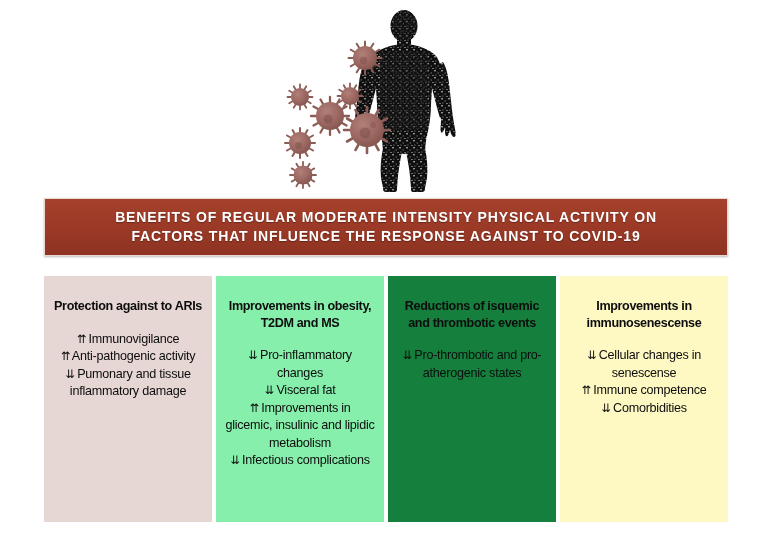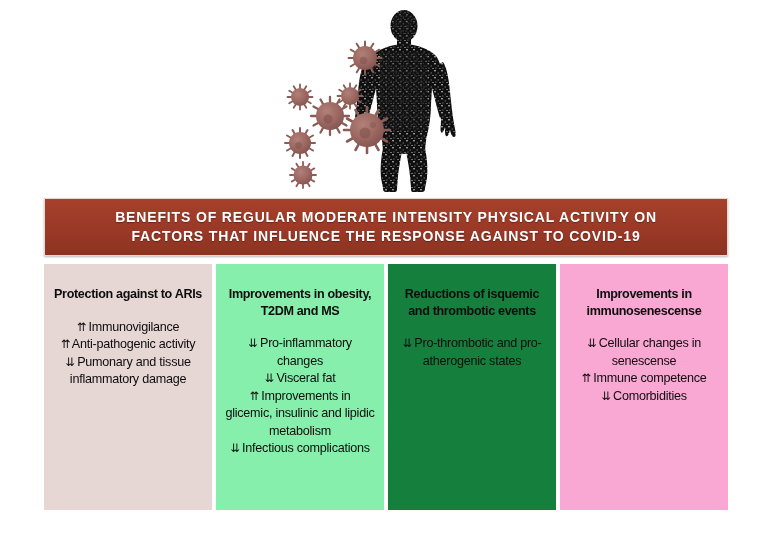--- a/index.html
+++ b/index.html
@@ -63,37 +63,37 @@
     text-align: center;
     text-transform: uppercase;
     text-shadow: 0 1px 1px rgba(0,0,0,0.35);
   }
   .banner-line { display: block; white-space: nowrap; }
 
   
   .columns {
     position: absolute;
     left: 44px;
-    top: 264px;
+    top: 276px;
     width: 684px;
     height: 246px;
     display: flex;
     gap: 4px;
   }
   .column {
     flex: 1 1 0;
     box-sizing: border-box;
     padding: 22px 9px 10px 9px;
     text-align: center;
     overflow: hidden;
   }
   .col-1 { background: #e6d6d4; }
   .col-2 { background: #86efac; }
   .col-3 { background: #15803d; }
-  .col-4 { background: #f9a8d4; }
+  .col-4 { background: #fef9c3; }
 
   .col-title {
     font-weight: bold;
     font-size: 12.6px;
     line-height: 16.5px;
     color: #0d0d0d;
     letter-spacing: -0.35px;
     margin: 0 0 16px 0;
   }
   .col-body {

